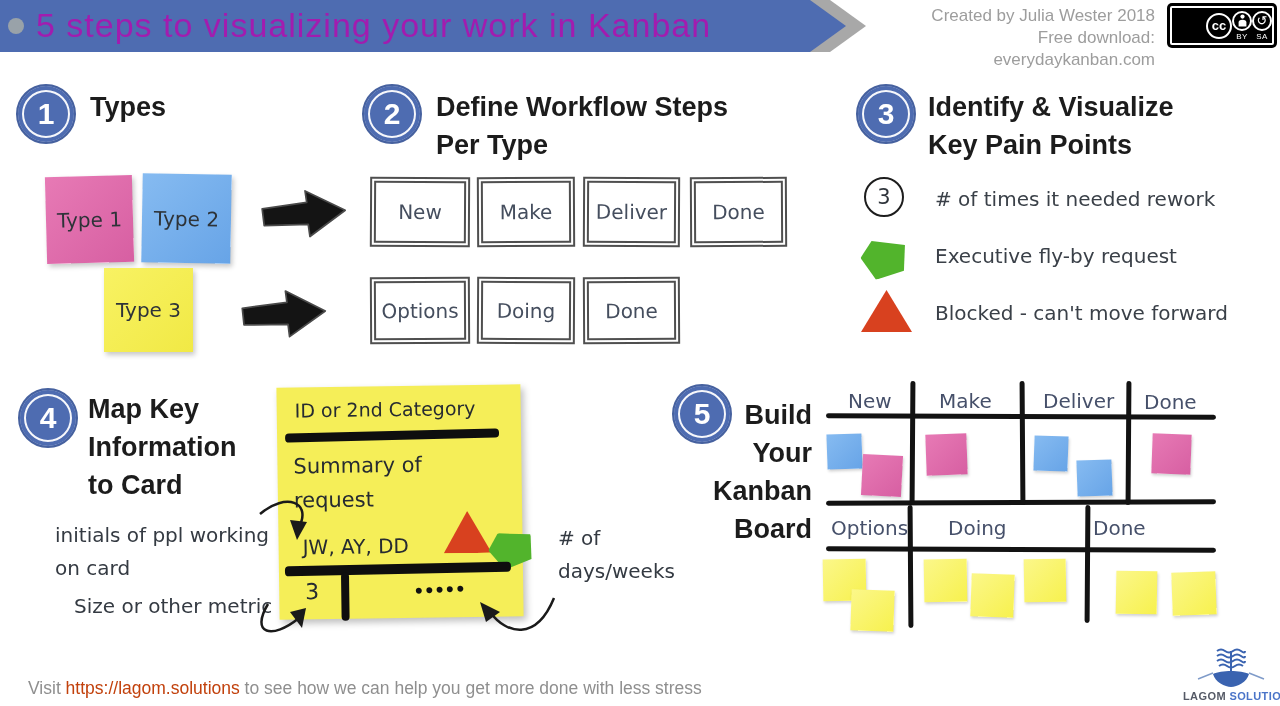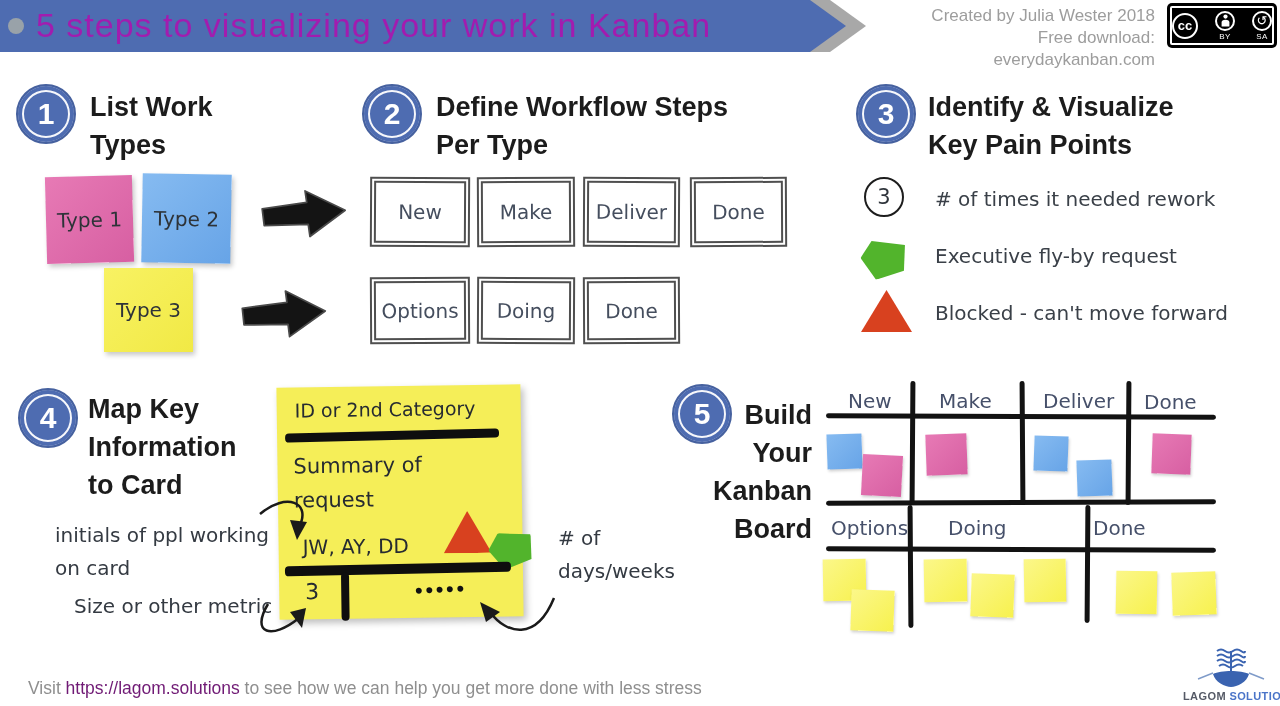--- a/index.html
+++ b/index.html
@@ -18,21 +18,21 @@
     clip-path:polygon(0 0, calc(100% - 36px) 0, 100% 50%, calc(100% - 36px) 100%, 0 100%);
   }
   .banner-dot { position:absolute; left:8px; top:18px; width:16px; height:16px; border-radius:50%; background:#99a2a9; }
   .banner-title {
     position:absolute; left:36px; top:6px; color:#a21caf; font-size:34px; font-weight:400;
     letter-spacing:1px; white-space:nowrap;
   }
   
   .credits { position:absolute; left:880px; top:5px; width:275px; text-align:right; color:#9d9d9d; font-size:17px; line-height:22px; }
   .cc-badge { position:absolute; left:1167px; top:3px; width:110px; height:45px; background:#000; border-radius:5px; padding:3px; }
-  .cc-inner { width:100%; height:100%; border:2px solid #fff; border-radius:2px; display:flex; align-items:center; justify-content:space-between; }
+  .cc-inner { width:100%; height:100%; border:2px solid #fff; border-radius:2px; display:flex; align-items:center; justify-content:flex-end; }
   .cc-circ { border:2.5px solid #fff; border-radius:50%; color:#fff; display:flex; align-items:center; justify-content:center; }
   .cc-main { width:26px; height:26px; font-size:13px; font-weight:bold; }
   .cc-col { display:flex; flex-direction:column; align-items:center; gap:1px; }
   .cc-small { width:20px; height:20px; font-size:13px; }
   .cc-lbl { color:#fff; font-size:8px; font-weight:normal; letter-spacing:.5px; }
   
   .step-circle {
     position:absolute; width:60px; height:60px; border-radius:50%; background:#4e6cb1;
     border:2px solid #46619f;
     box-shadow: inset 0 0 0 4px #4e6cb1, inset 0 0 0 6px rgba(255,255,255,.95);
@@ -70,21 +70,21 @@
   }
   .mline { position:absolute; background:#0e0e0e; border-radius:4px; }
   .card-text { position:absolute; color:#262b31; font-family:"DejaVu Sans",sans-serif; }
   .anno { position:absolute; font-size:20px; color:#343a42; line-height:33px; }
   .dots { position:absolute; left:136px; top:192px; font-size:21px; font-weight:bold; letter-spacing:3px; color:#111; transform:rotate(-2deg); }
   
   .bline { position:absolute; background:#121212; border-radius:3px; }
   .board-h { position:absolute; font-size:20px; color:#46506a; white-space:nowrap; }
   
   .footer { position:absolute; left:28px; top:678px; font-size:17.5px; color:#8f8f8f; }
-  .footer a { color:#701a75; text-decoration:none; }
+  .footer a { color:#c2410c; text-decoration:none; }
   .logo-wrap { position:absolute; left:1183px; top:646px; width:96px; text-align:center; }
   .logo-text { font-size:11px; font-weight:bold; letter-spacing:.4px; white-space:nowrap; }
   .logo-text .p1 { color:#555a66; } .logo-text .p2 { color:#4a74c8; }
   svg { display:block; }
   .abs { position:absolute; }
 </style>
 </head>
 <body>
 
 <div class="canvas">
@@ -112,21 +112,20 @@
       </div>
       <div class="cc-col">
         <div class="cc-circ cc-small">↺</div>
         <div class="cc-lbl">SA</div>
       </div>
     </div>
   </div>
 
   <div class="step-circle" style="left:16px; top:84px;">1</div>
   <div class="heading" style="left:90px; top:88px;">
-    <div>List Work</div>
     <div>Types</div>
   </div>
   <div class="sticky pink" style="left:46px; top:176px; width:87px; height:87px; transform:rotate(-1.5deg);">
     <span class="sticky-label hand">Type 1</span>
   </div>
   <div class="sticky blue" style="left:142px; top:174px; width:89px; height:89px; transform:rotate(1deg);">
     <span class="sticky-label hand">Type 2</span>
   </div>
   <div class="sticky yellow" style="left:104px; top:268px; width:89px; height:84px;">
     <span class="sticky-label hand">Type 3</span>

